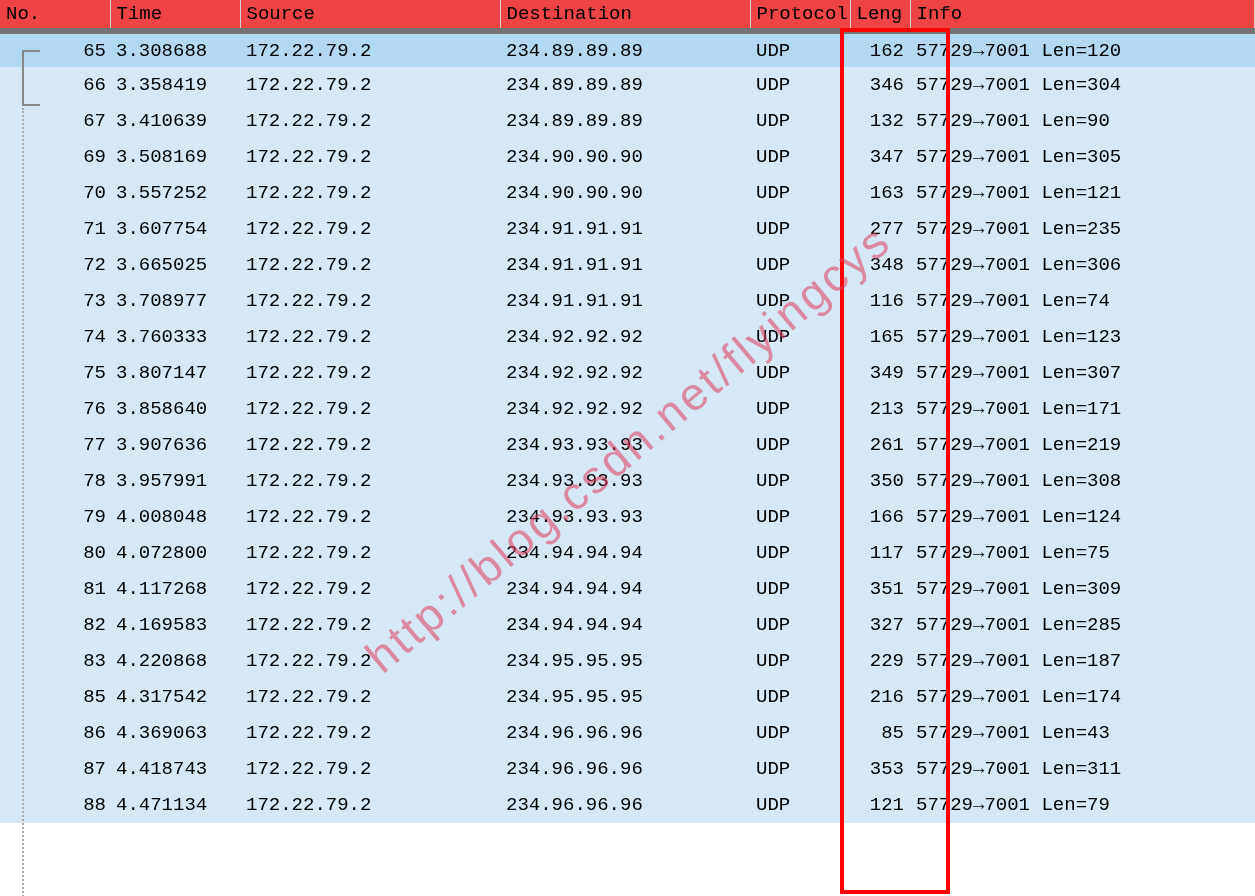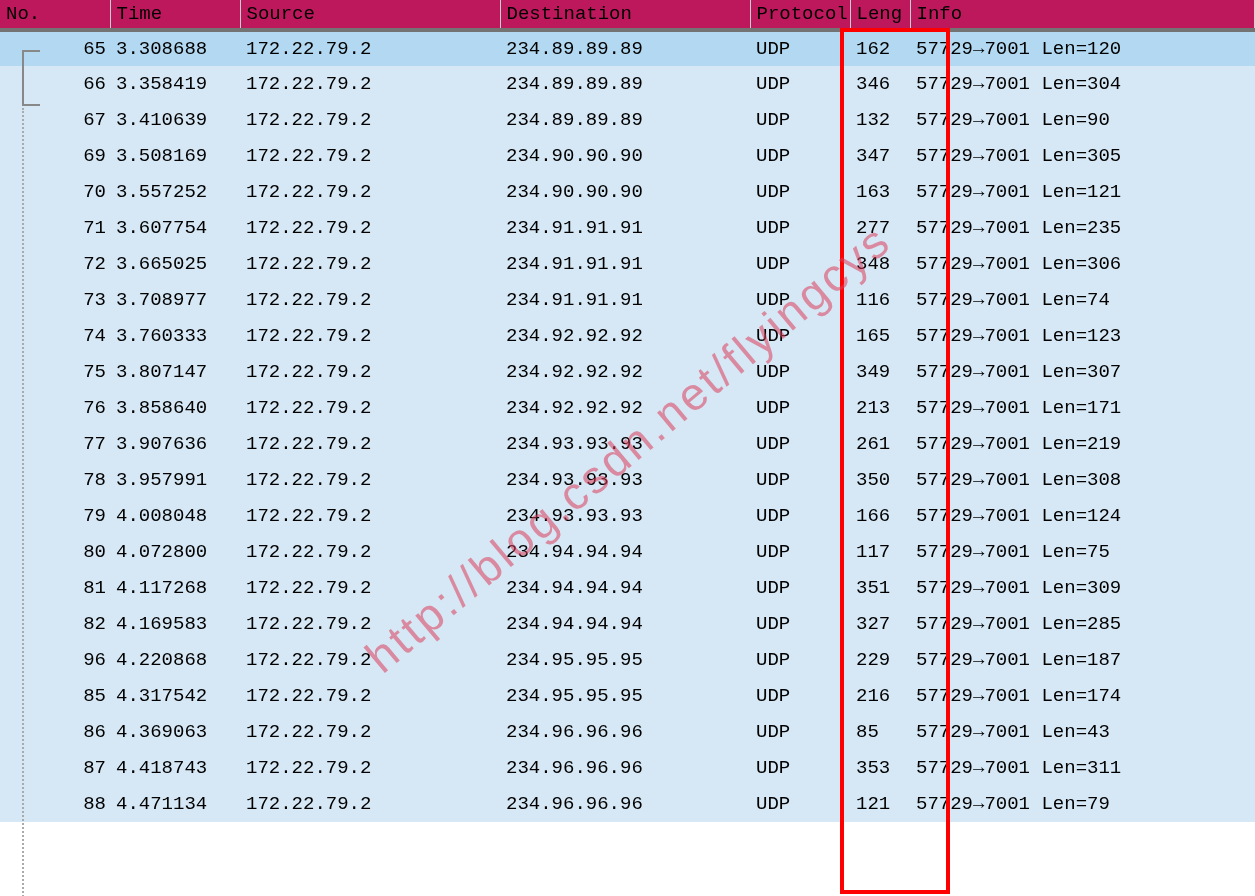--- a/index.html
+++ b/index.html
@@ -15,22 +15,22 @@
       position: relative;
       width: 1255px;
       height: 896px;
     }
     .packet-table {
       width: 100%;
       border-collapse: collapse;
       table-layout: fixed;
     }
     .header-row {
-      background: #be185d;
-      border-bottom: 4px solid #737373;
+      background: #ef4444;
+      border-bottom: 6px solid #737373;
     }
     .header-row th {
       text-align: left;
       font-weight: normal;
       padding: 3px 6px;
       border-right: 1px solid #d0d0d0;
       font-family: "SimSun", "Courier New", monospace;
       font-size: 19px;
       height: 28px;
       overflow: hidden;
@@ -57,20 +57,21 @@
       font-family: "SimSun", "Courier New", monospace;
       font-size: 19px;
       white-space: nowrap;
       overflow: hidden;
     }
     tbody td.cell-no {
       text-align: right;
       padding-right: 4px;
     }
     tbody td.cell-length {
+      text-align: right;
       padding-right: 6px;
     }
     .tree-indicator {
       position: absolute;
       left: 12px;
       top: 36px;
       width: 30px;
       height: 860px;
       pointer-events: none;
     }
@@ -293,21 +294,21 @@
       <tr>
         <td class="cell-no col-no">82</td>
         <td class="col-time">4.169583</td>
         <td class="col-source">172.22.79.2</td>
         <td class="col-destination">234.94.94.94</td>
         <td class="col-protocol">UDP</td>
         <td class="cell-length col-length">327</td>
         <td class="col-info">57729→7001 Len=285</td>
       </tr>
       <tr>
-        <td class="cell-no col-no">96</td>
+        <td class="cell-no col-no">83</td>
         <td class="col-time">4.220868</td>
         <td class="col-source">172.22.79.2</td>
         <td class="col-destination">234.95.95.95</td>
         <td class="col-protocol">UDP</td>
         <td class="cell-length col-length">229</td>
         <td class="col-info">57729→7001 Len=187</td>
       </tr>
       <tr>
         <td class="cell-no col-no">85</td>
         <td class="col-time">4.317542</td>

